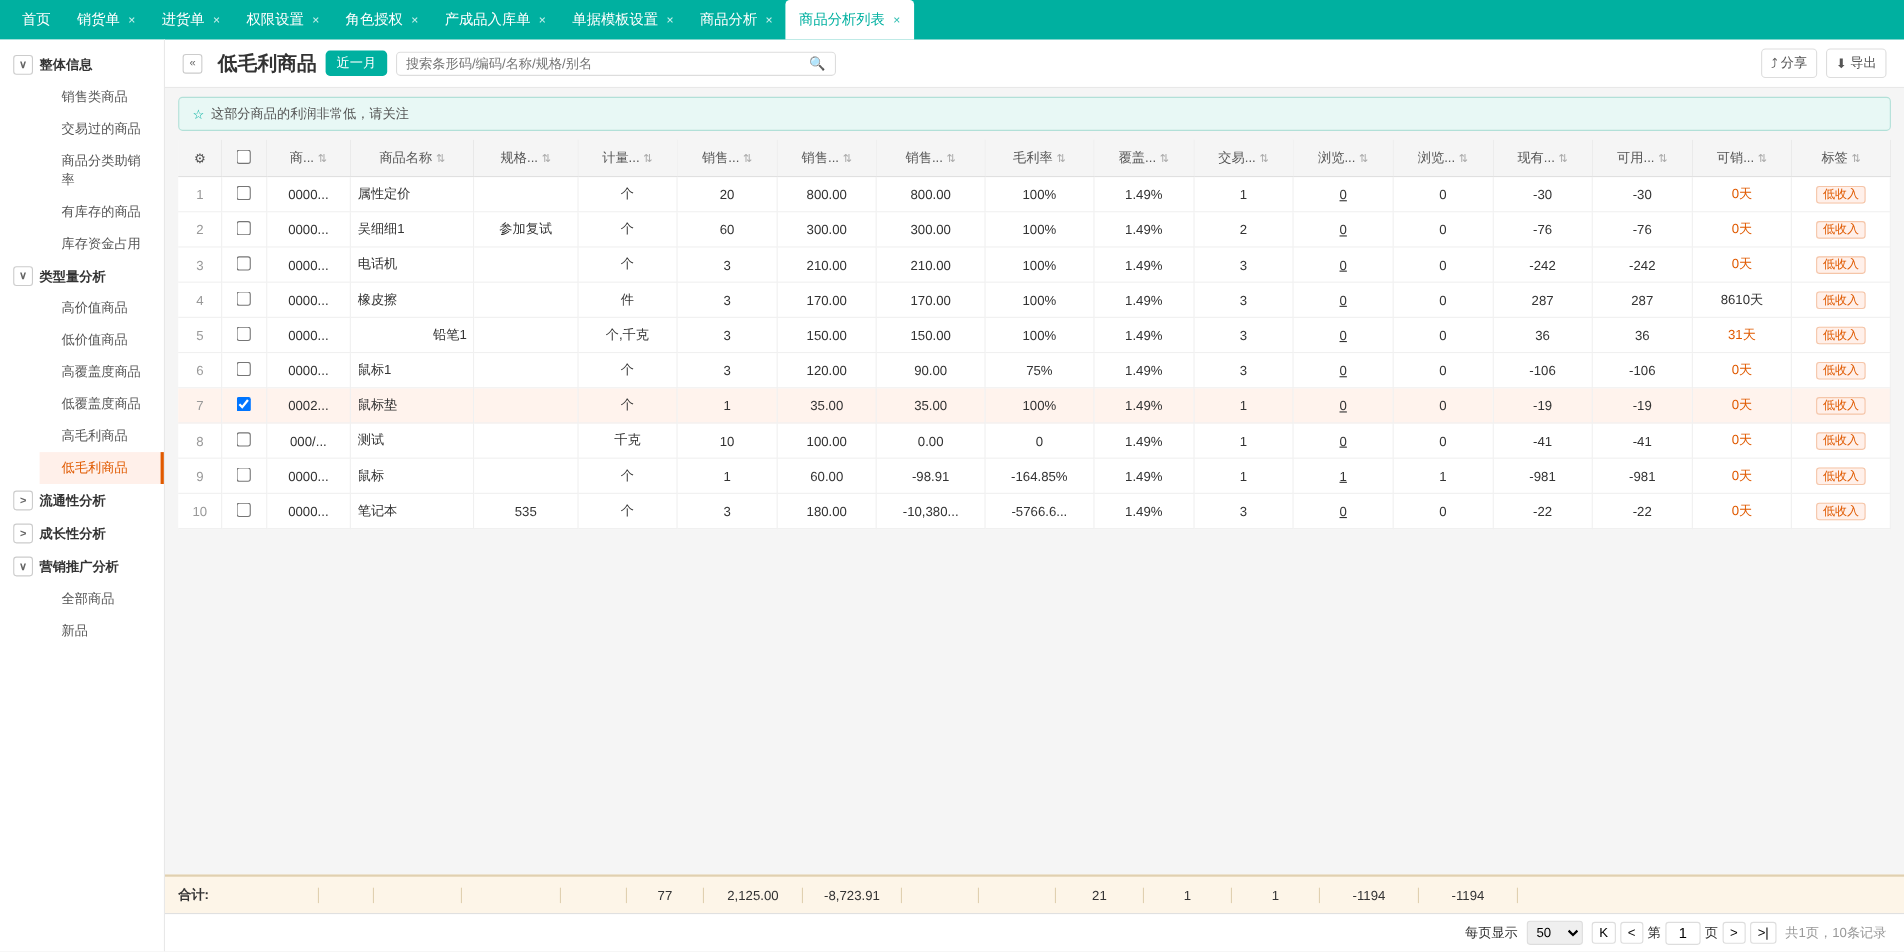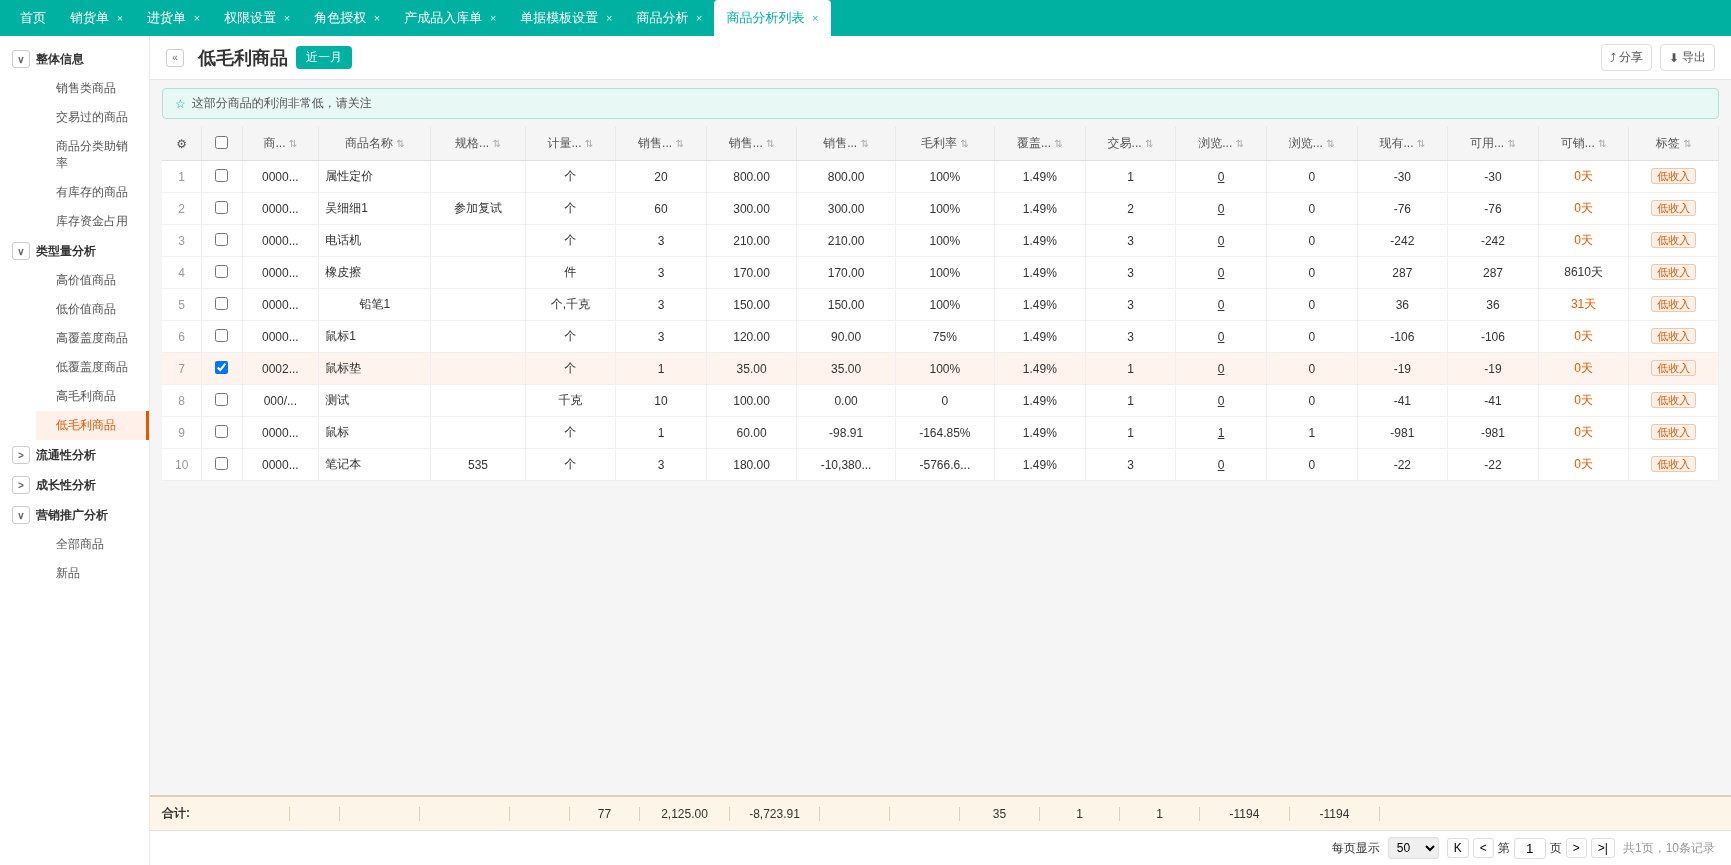--- a/index.html
+++ b/index.html
@@ -132,20 +132,24 @@
   </div>
 
   <div class="content">
 
     <div class="content-header">
       <div style="display:flex;align-items:center;gap:6px;">
         <span class="collapse-btn" style="border:1px solid #ccc;">«</span>
       </div>
       <span class="page-title">低毛利商品</span>
       <button class="filter-btn">近一月</button>
+      <div class="search-box">
+        <input type="text" placeholder="搜索条形码/编码/名称/规格/别名" style="">
+        <span class="search-icon">🔍</span>
+      </div>
       <div class="header-right">
         <div class="action-btn">
           <span>⤴</span>
           <span>分享</span>
         </div>
         <div class="action-btn">
           <span>⬇</span>
           <span>导出</span>
         </div>
       </div>
@@ -258,21 +262,21 @@
     <td>0</td>
     <td>287</td>
     <td>287</td>
     <td style="">8610天</td>
     <td><span class="tag-low">低收入</span></td>
   </tr>
             <tr>
     <td class="row-num">5</td>
     <td><input type="checkbox" style=""></td>
     <td>0000...</td>
-    <td style="text-align:center;">铅笔1</td>
+    <td style="text-align:right;">铅笔1</td>
     <td></td>
     <td>个,千克</td>
     <td>3</td>
     <td>150.00</td>
     <td>150.00</td>
     <td>100%</td>
     <td>1.49%</td>
     <td>3</td>
     <td class="underline">0</td>
     <td>0</td>
@@ -391,21 +395,21 @@
         <span class="footer-cell" style="width:80px;"></span>
         <span class="footer-cell" style="width:50px;"></span>
         <span class="footer-cell" style="width:80px;"></span>
         <span class="footer-cell" style="width:90px;"></span>
         <span class="footer-cell" style="width:60px;"></span>
         <span class="footer-cell" style="width:70px;">77</span>
         <span class="footer-cell" style="width:90px;">2,125.00</span>
         <span class="footer-cell" style="width:90px;">-8,723.91</span>
         <span class="footer-cell" style="width:70px;"></span>
         <span class="footer-cell" style="width:70px;"></span>
-        <span class="footer-cell" style="width:80px;">35</span>
+        <span class="footer-cell" style="width:80px;">21</span>
         <span class="footer-cell" style="width:80px;">1</span>
         <span class="footer-cell" style="width:80px;">1</span>
         <span class="footer-cell" style="width:90px;">-1194</span>
         <span class="footer-cell" style="width:90px;">-1194</span>
       </div>
     </div>
 
     <div class="bottom-bar">
       <span>每页显示</span>
       <select class="page-size-select">

